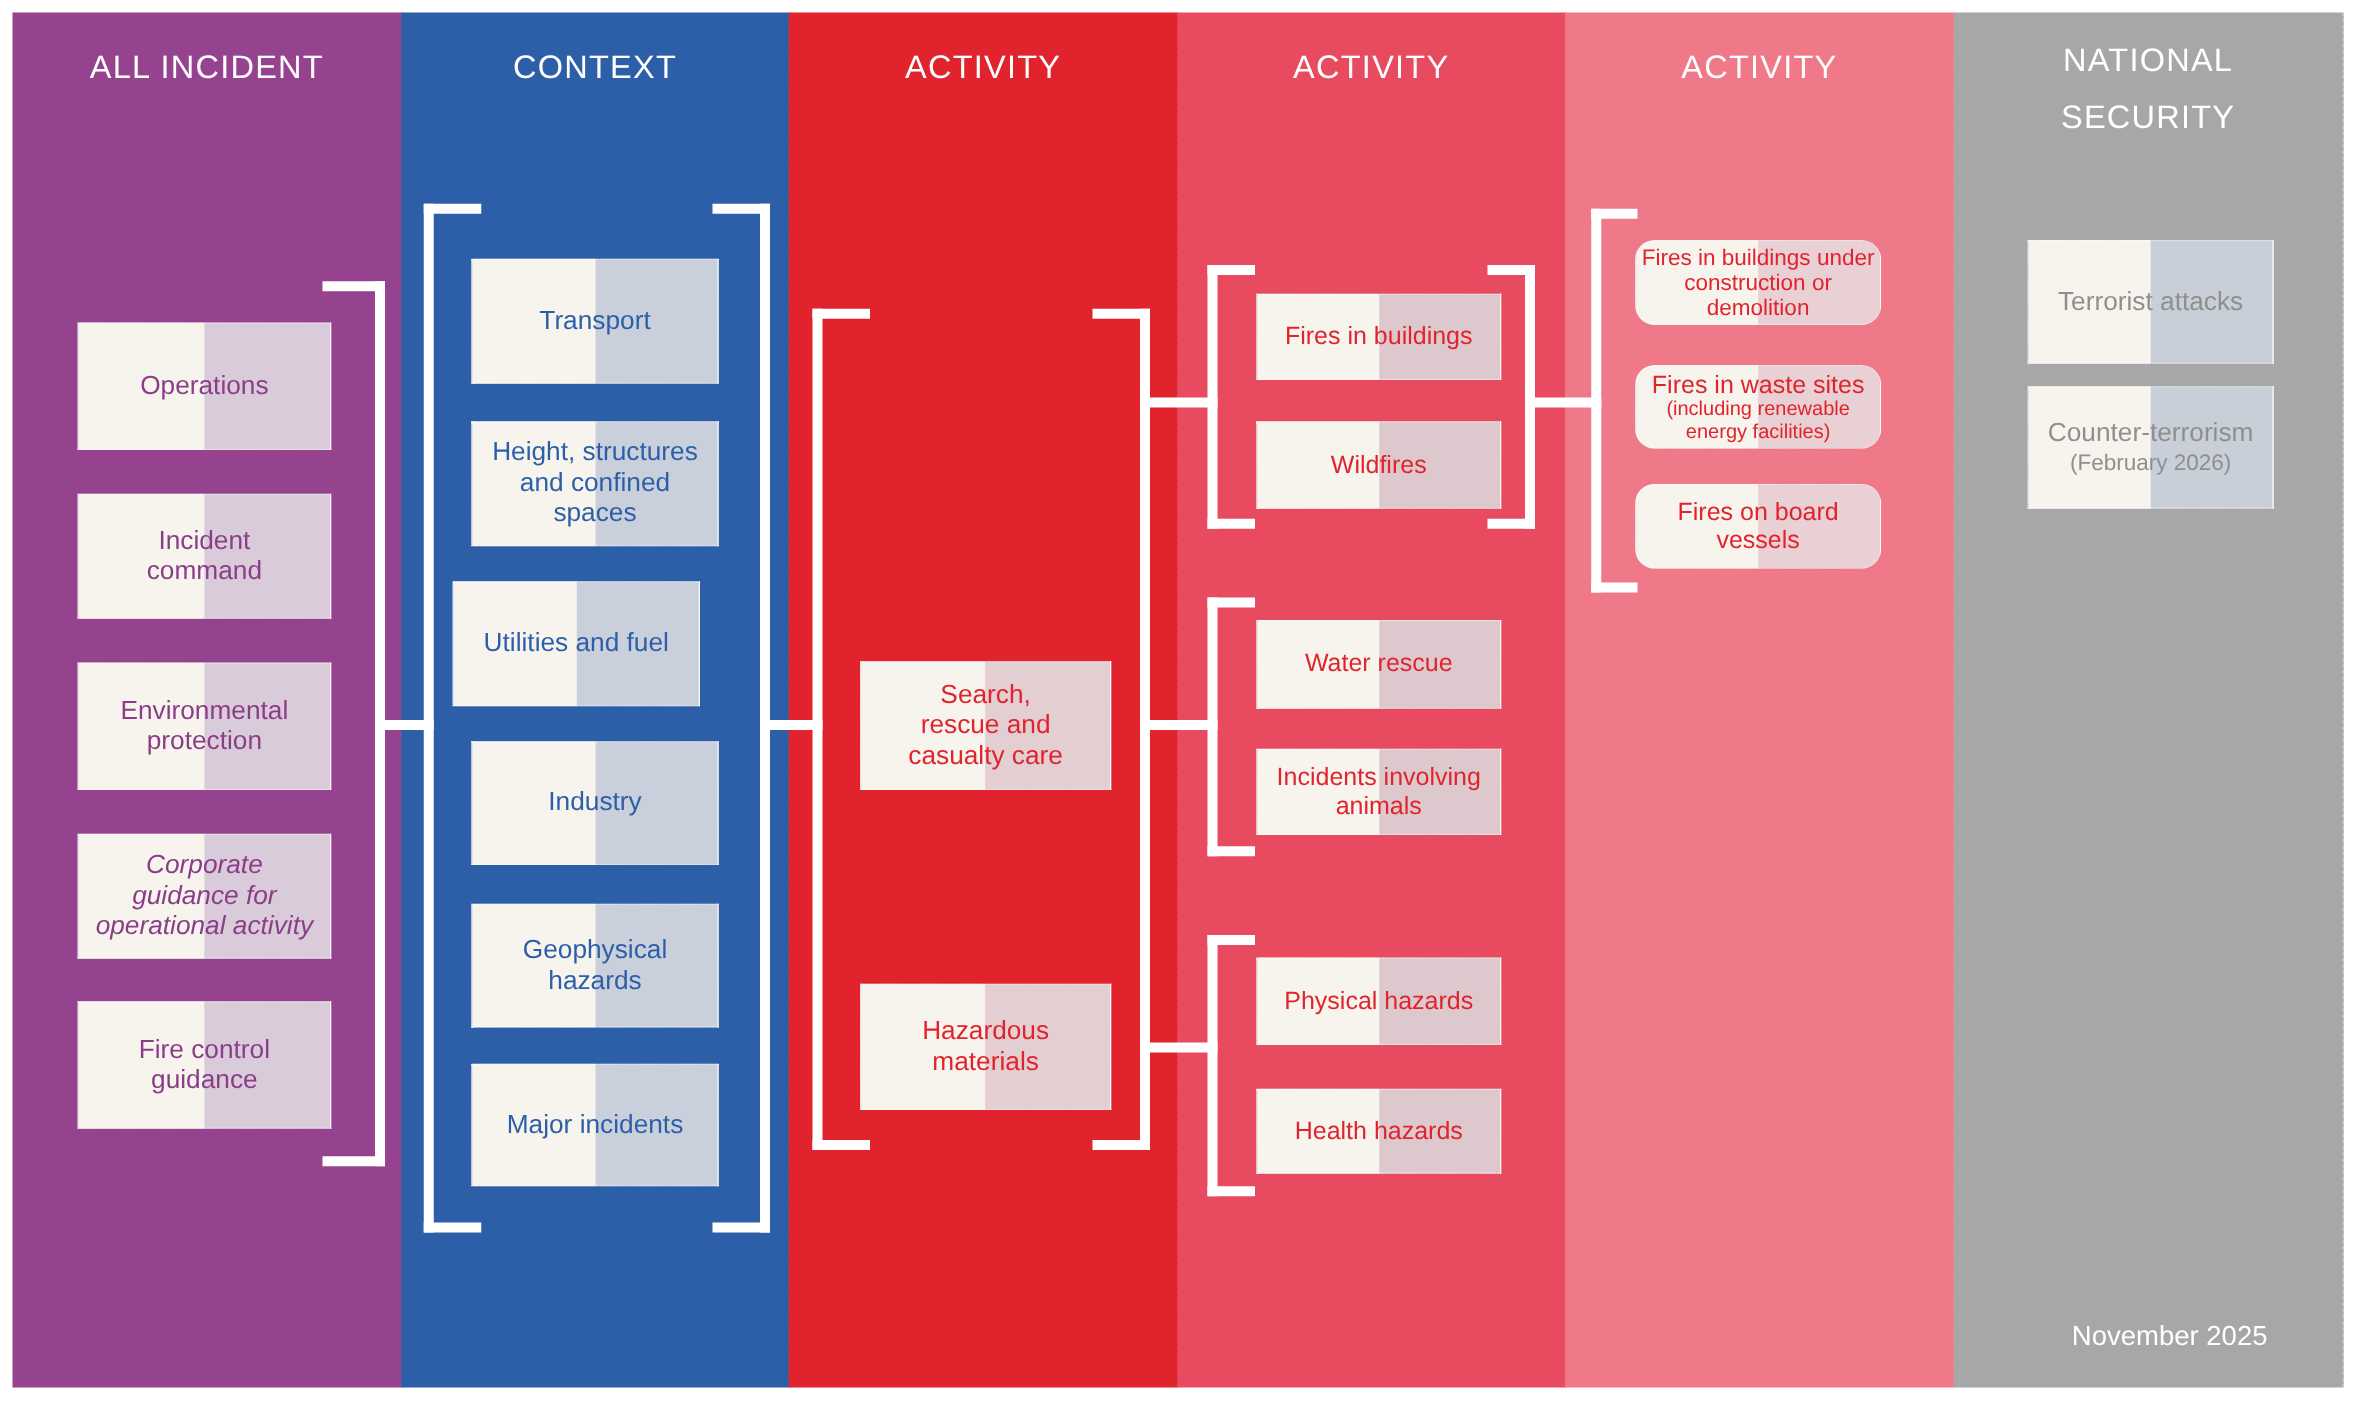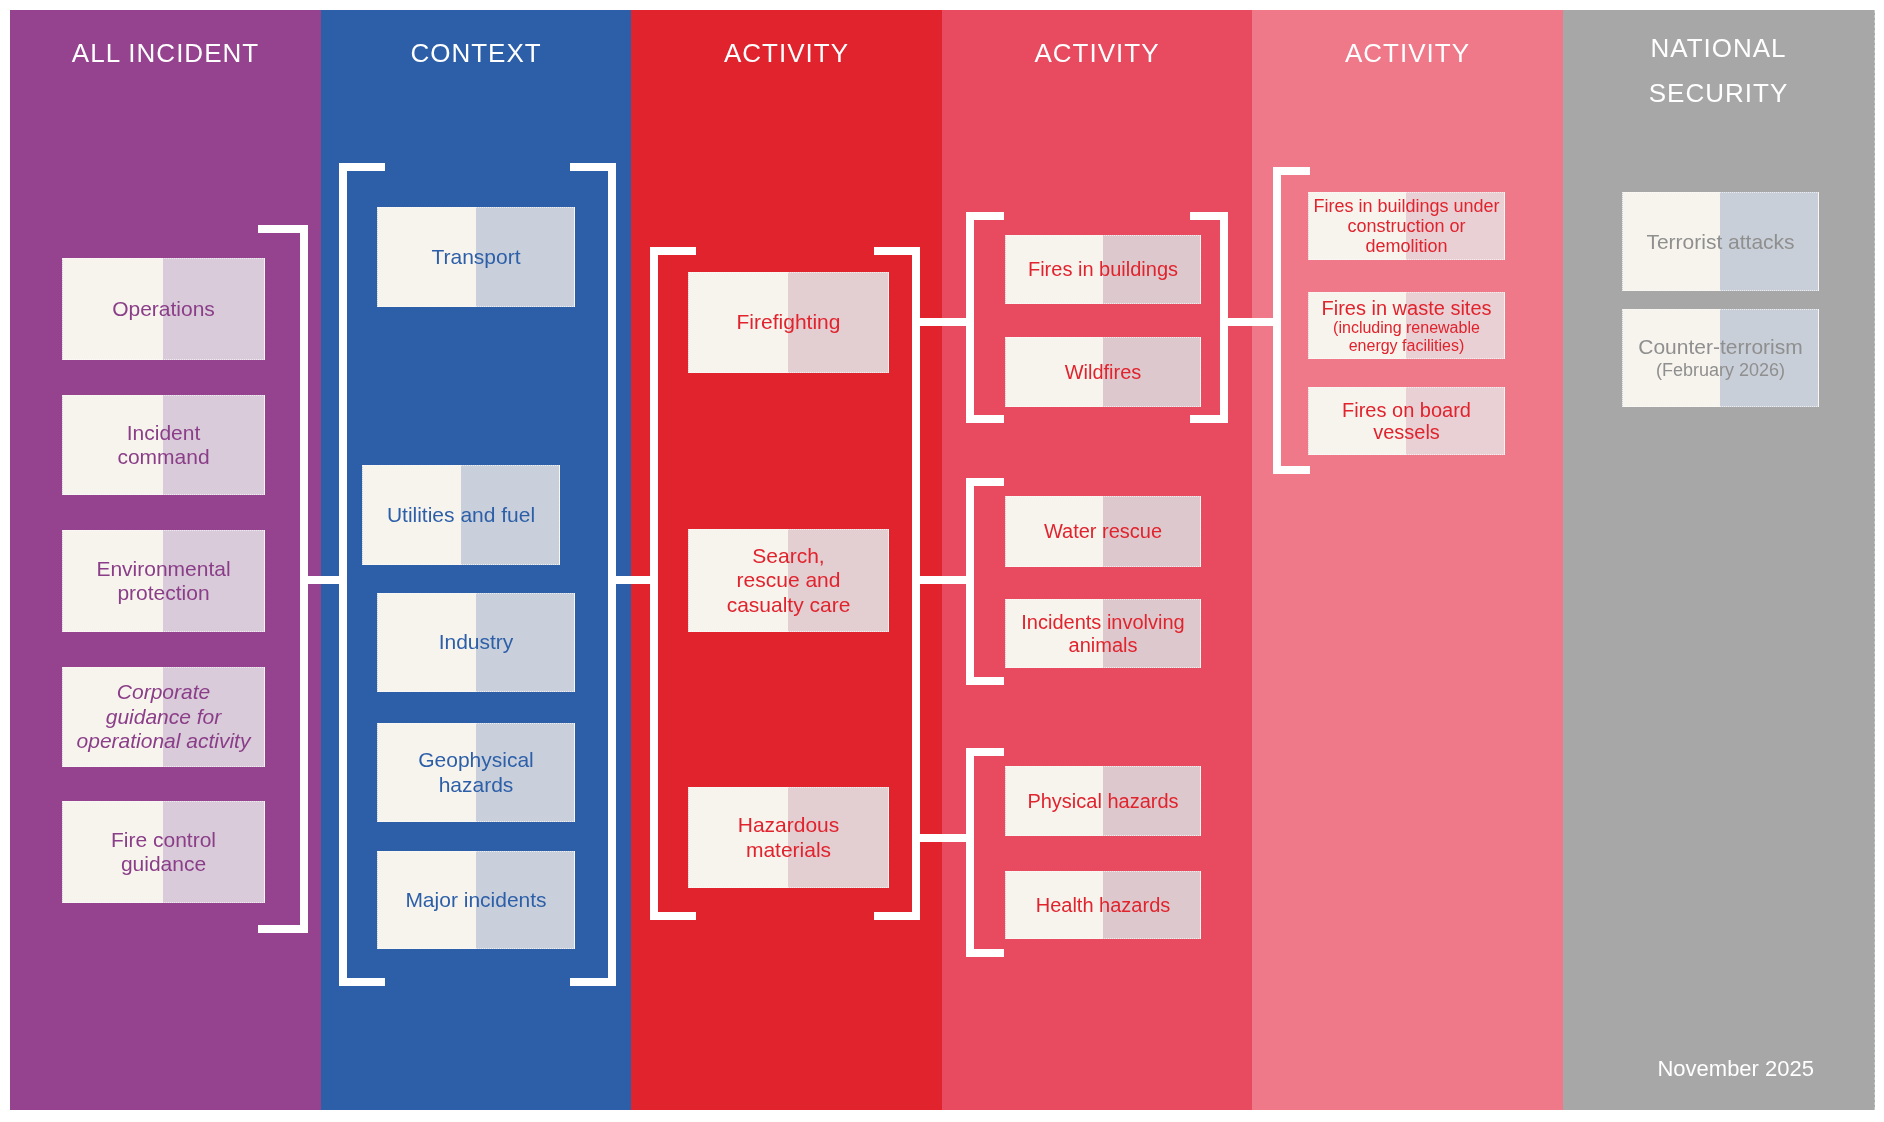--- a/index.html
+++ b/index.html
@@ -18,21 +18,21 @@
     display:flex;flex-direction:column;align-items:center;justify-content:center;
     text-align:center;border:1px dotted rgba(255,255,255,.65);
   }
   .box .lbl{white-space:pre-line;display:block;}
   .box .sub{white-space:pre-line;display:block;}
   
   .bx1{background:linear-gradient(90deg,#f7f4ee 50%,#d9cbda 50%);color:#8b3e88;font-size:21px;line-height:24.5px;}
   .bx2{background:linear-gradient(90deg,#f7f4ee 50%,#c9d0db 50%);color:#2d5fa8;font-size:21px;line-height:24.5px;}
   .bx3{background:linear-gradient(90deg,#f7f4ee 50%,#e3ced2 50%);color:#e1232d;font-size:21px;line-height:24.5px;}
   .bx4{background:linear-gradient(90deg,#f7f4ee 50%,#ddc9cd 50%);color:#e1232d;font-size:20px;line-height:23px;}
-  .bx5{background:linear-gradient(90deg,#f7f4ee 50%,#e8d0d4 50%);color:#e1232d;font-size:20px;line-height:22px;}
+  .bx5{background:linear-gradient(90deg,#f7f4ee 50%,#e8d0d4 50%);color:#e1232d;font-size:20px;line-height:22px;border-radius:16px;}
   .bx6{background:linear-gradient(90deg,#f7f4ee 50%,#c9cfd8 50%);color:#8f8f8f;font-size:21px;line-height:24px;}
   .bx5 .sub{font-size:16px;line-height:18px;}
   .bx6 .sub{font-size:18px;line-height:22px;}
   
   .brk{position:absolute;box-sizing:border-box;}
   .brk-left{border-left:8px solid #fff;border-top:8px solid #fff;border-bottom:8px solid #fff;}
   .brk-right{border-right:8px solid #fff;border-top:8px solid #fff;border-bottom:8px solid #fff;}
   .conn{position:absolute;height:8px;background:#fff;}
   #footer-date{
     position:absolute;left:1563px;top:1056px;width:281px;text-align:right;
@@ -99,37 +99,39 @@
 operational activity</span>
     </div>
   <div class="box bx1" style="left:62px;top:801px;width:203px;height:102px;">
     <span class="lbl">Fire control
 guidance</span>
     </div>
 
   <div class="box bx2" style="left:377px;top:207px;width:198px;height:100px;">
     <span class="lbl">Transport</span>
     </div>
+  <div class="box bx2" style="left:377px;top:337px;width:198px;height:100px;">
+    <span class="lbl">Height, structures
+and confined
+spaces</span>
+    </div>
   <div class="box bx2" style="left:362px;top:465px;width:198px;height:100px;">
     <span class="lbl">Utilities and fuel</span>
     </div>
   <div class="box bx2" style="left:377px;top:593px;width:198px;height:99px;">
     <span class="lbl">Industry</span>
     </div>
   <div class="box bx2" style="left:377px;top:723px;width:198px;height:99px;">
     <span class="lbl">Geophysical
 hazards</span>
     </div>
   <div class="box bx2" style="left:377px;top:851px;width:198px;height:98px;">
     <span class="lbl">Major incidents</span>
     </div>
 
-  <div class="box bx3" style="left:688px;top:272px;width:201px;height:101px;">
-    <span class="lbl">Firefighting</span>
-    </div>
   <div class="box bx3" style="left:688px;top:529px;width:201px;height:103px;">
     <span class="lbl">Search,
 rescue and
 casualty care</span>
     </div>
   <div class="box bx3" style="left:688px;top:787px;width:201px;height:101px;">
     <span class="lbl">Hazardous
 materials</span>
     </div>
 

